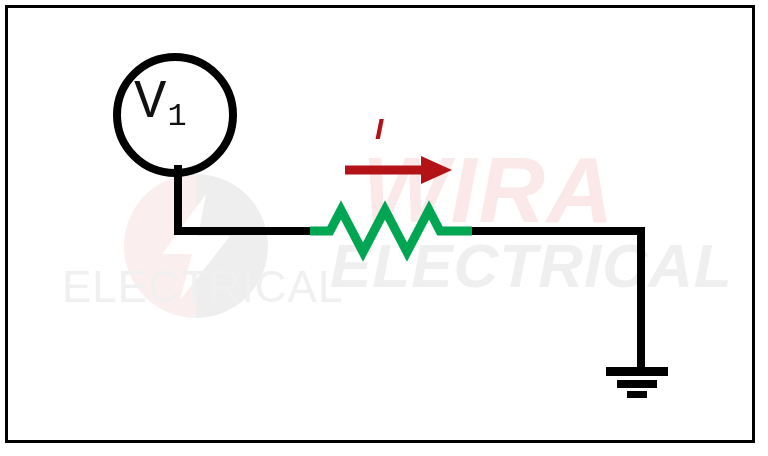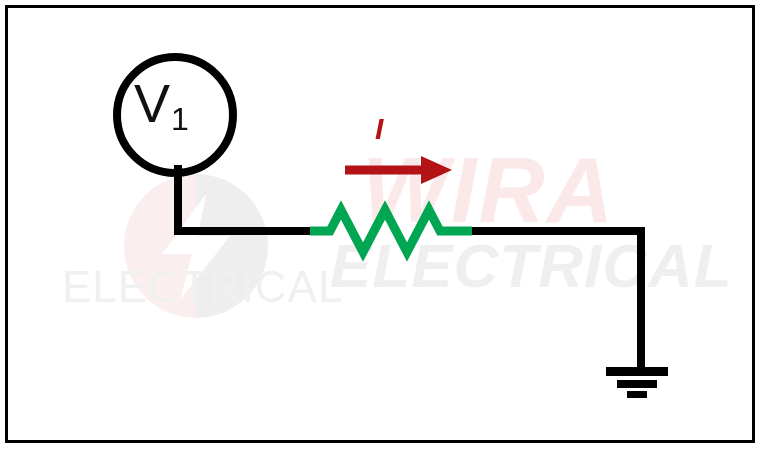--- a/index.html
+++ b/index.html
@@ -80,20 +80,21 @@
     position: absolute;
     font-family: "Liberation Sans", sans-serif;
     color: #111111;
     white-space: nowrap;
   }
   #src-label {
     left: 134px;
     top: 72px;
     font-size: 54px;
     letter-spacing: 0px;
+    font-family: Liberation Mono, monospace;
   }
   #src-label .sub {
     font-size: 32px;
     vertical-align: baseline;
     position: relative;
     top: 8px;
     left: 1px;
   }
   #current-label {
     left: 375px;

